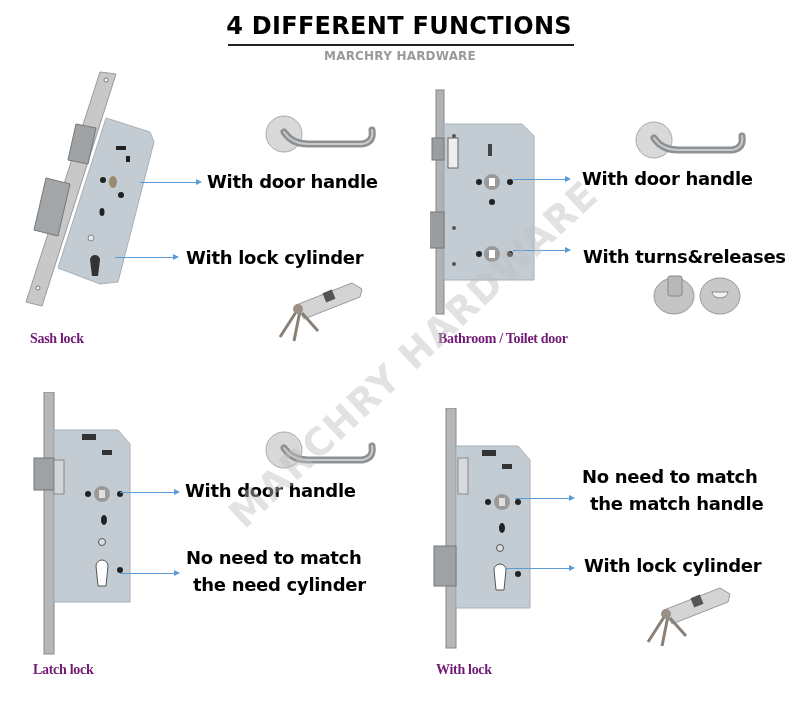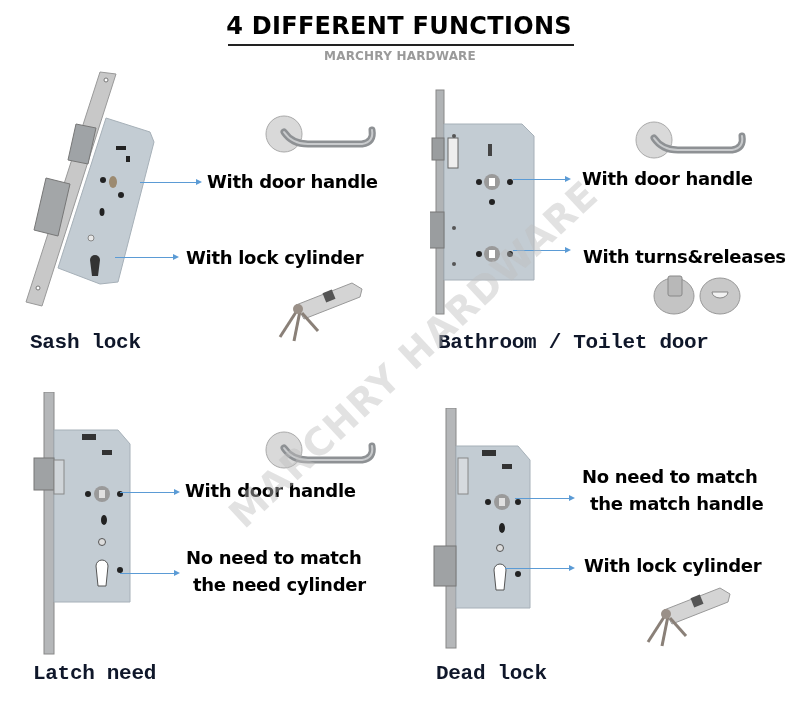--- a/index.html
+++ b/index.html
@@ -15,22 +15,22 @@
   }
   .title-rule {
     position: absolute; left: 228px; width: 346px; top: 44px; height: 2px; background: #222;
   }
   .subtitle {
     position: absolute; left: 0; width: 800px; top: 49px;
     text-align: center; font-weight: bold; font-size: 12px; color: #9a9a9a;
     letter-spacing: 0.2px;
   }
   .lock-name {
-    position: absolute; font-weight: bold; font-size: 21px; color: #0f172a;
-    font-family: Liberation Mono, monospace; letter-spacing: -0.3px;
+    position: absolute; font-weight: bold; font-size: 14px; color: #701a75;
+    font-family: Liberation Serif, serif; letter-spacing: -0.3px;
   }
   .feature {
     position: absolute; font-weight: bold; font-size: 18px; color: #000;
     letter-spacing: -0.3px; line-height: 27px; text-align: center; white-space: nowrap;
   }
   .arrow { position: absolute; height: 1px; background: #5b9bd5; }
   .arrow::after {
     content: ""; position: absolute; right: -2px; top: -3px;
     border-left: 6px solid #5b9bd5; border-top: 3.5px solid transparent; border-bottom: 3.5px solid transparent;
   }
@@ -155,21 +155,21 @@
   <div class="arrow" style="left:120px;top:573px;width:58px"></div>
 
   <svg class="lock-svg" style="left:262px;top:428px" width="120" height="50" viewBox="0 0 120 50">
     <circle cx="22" cy="22" r="18" fill="#d9d9d9" stroke="#aaa"></circle>
     <path d="M 22 20 Q 30 32 46 32 L 100 32 Q 112 30 110 18" fill="none" stroke="#8e9194" stroke-width="7" stroke-linecap="round"></path>
     <path d="M 22 20 Q 30 32 46 32 L 100 32 Q 112 30 110 18" fill="none" stroke="#c9cbcd" stroke-width="2" stroke-linecap="round"></path>
   </svg>
   <div class="feature" style="left:185px;top:477px">With door handle</div>
   <div class="feature" style="left:186px;top:544px">No need to match</div>
   <div class="feature" style="left:193px;top:571px">the need cylinder</div>
-  <div class="lock-name" style="left:33px;top:662px">Latch need</div>
+  <div class="lock-name" style="left:33px;top:662px">Latch lock</div>
 </div>
 
 <div>
   <svg class="lock-svg" style="left:430px;top:408px" width="110" height="260" viewBox="0 0 110 260">
     <rect x="16" y="0" width="10" height="240" fill="#b5b7b9" stroke="#888"></rect>
     <polygon points="26,38 88,38 100,52 100,200 26,200" fill="#c3ccd3" stroke="#a6b0b8"></polygon>
     <rect x="4" y="138" width="22" height="40" fill="#9fa2a4" stroke="#777"></rect>
     <rect x="28" y="50" width="10" height="36" fill="#d6dade" stroke="#888"></rect>
     <circle cx="72" cy="94" r="8" fill="#9a9a9a"></circle>
       <rect x="69" y="90" width="6" height="8" fill="#e0e0e0"></rect>
@@ -190,16 +190,16 @@
   <div class="feature" style="left:584px;top:552px">With lock cylinder</div>
 
   <svg class="lock-svg" style="left:640px;top:580px" width="95" height="70" viewBox="0 0 95 70">
     <polygon points="24,30 80,8 90,14 88,22 32,44" fill="#d4d4d4" stroke="#999"></polygon>
     <rect x="52" y="16" width="10" height="10" fill="#555" transform="rotate(-22 57 21)"></rect>
     <line x1="26" y1="34" x2="8" y2="62" stroke="#8a8078" stroke-width="3"></line>
     <line x1="28" y1="36" x2="22" y2="66" stroke="#8a8078" stroke-width="3"></line>
     <line x1="30" y1="38" x2="46" y2="56" stroke="#8a8078" stroke-width="3"></line>
     <circle cx="26" cy="34" r="5" fill="#9a9088"></circle>
   </svg>
-  <div class="lock-name" style="left:436px;top:662px">Dead lock</div>
+  <div class="lock-name" style="left:436px;top:662px">With lock</div>
 </div>
 
 <div class="watermark">MARCHRY HARDWARE</div>
 
 </body></html>

